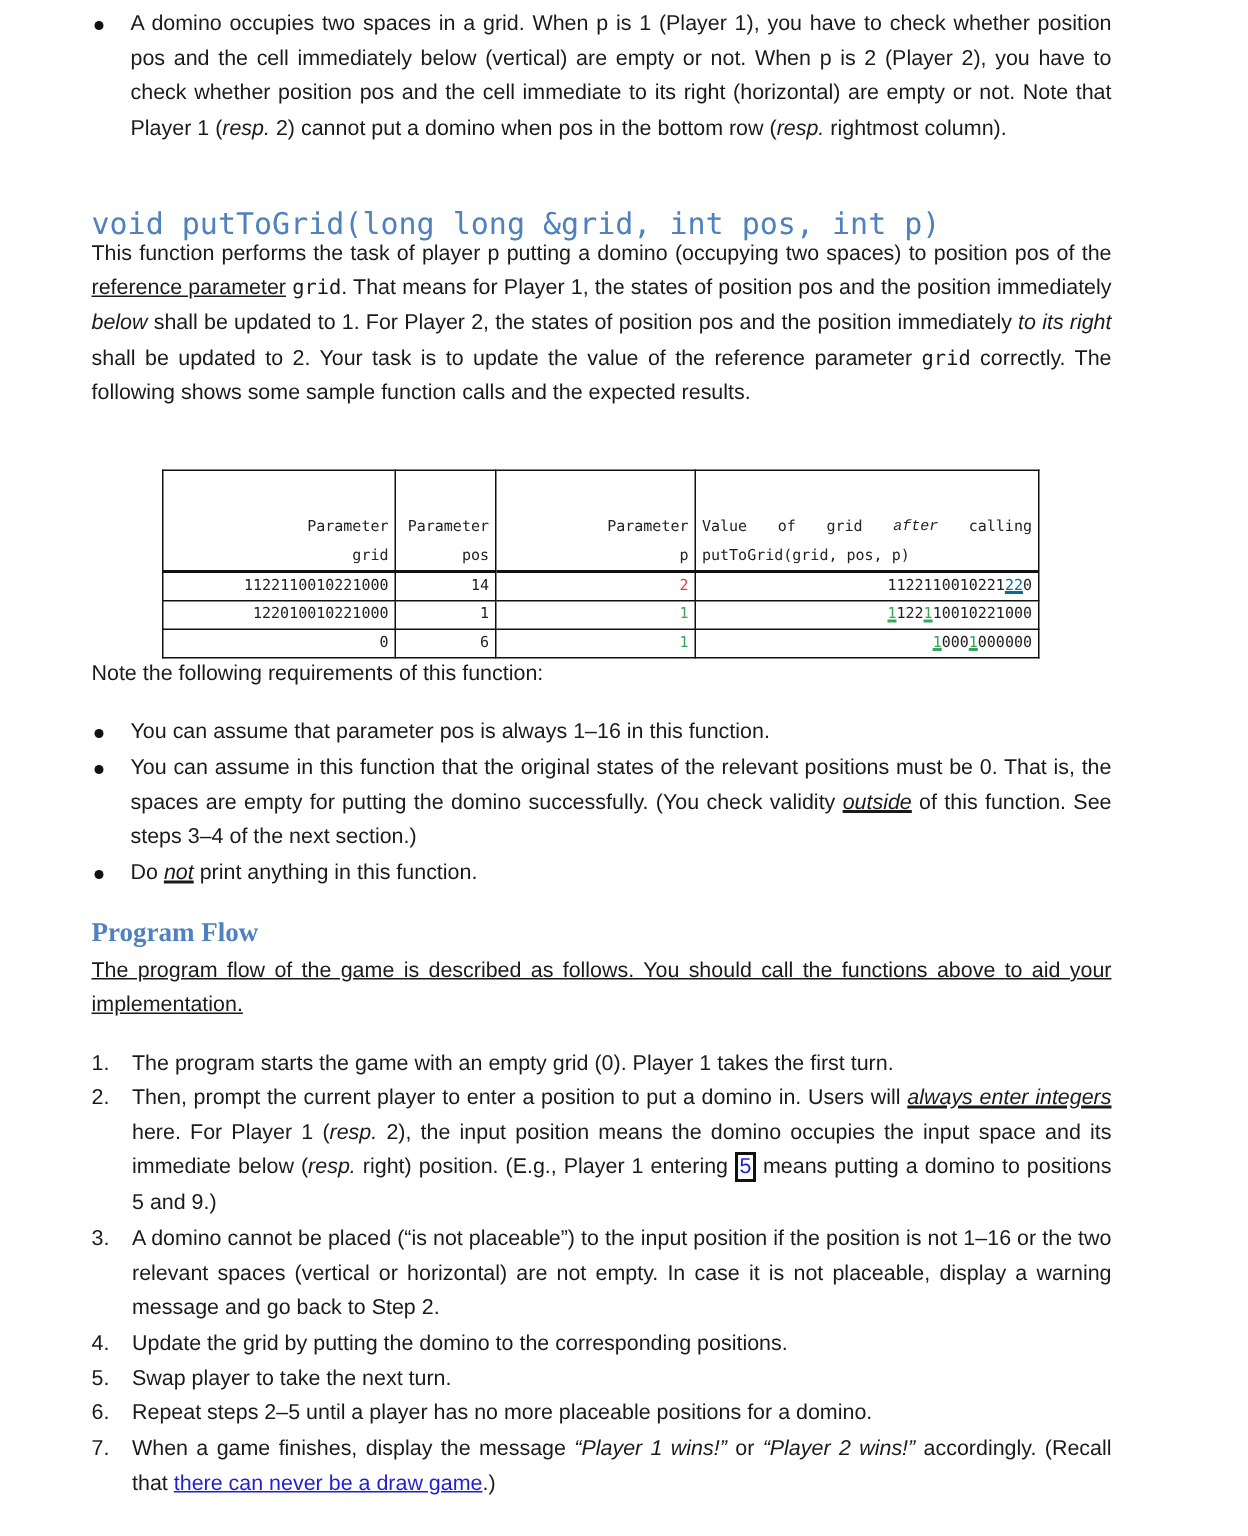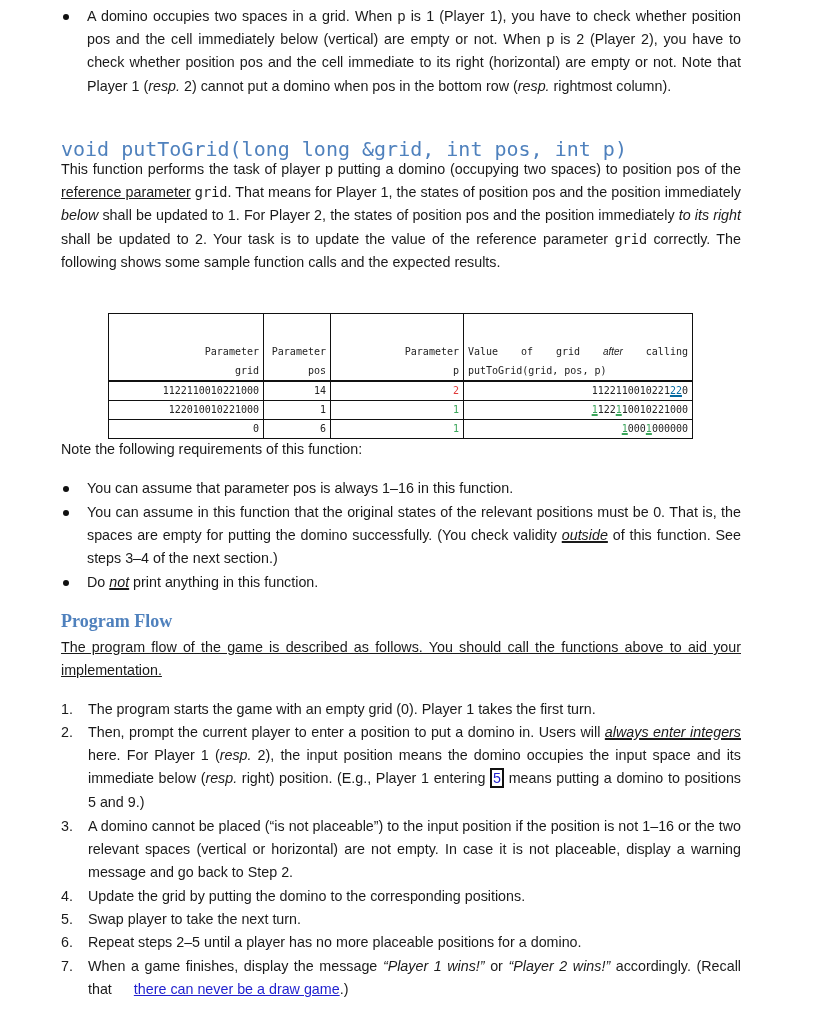--- a/index.html
+++ b/index.html
@@ -16,21 +16,21 @@
   .bullet-dot::before { content: ""; position: absolute; left: 2px; top: 9px; width: 6px; height: 6px; border-radius: 50%; background: #111; }
   .bullet-text { margin-left: 26px; line-height: 23.2px; text-align: justify; }
   .num-row { position: absolute; left: 61px; width: 680px; }
   .num-label { position: absolute; left: 0; top: 0; width: 22px; line-height: 23.2px; }
   .num-text { margin-left: 27px; line-height: 23.2px; text-align: justify; }
   .code-heading { color: #4f81bd; font-family: "DejaVu Sans Mono", "Liberation Mono", monospace; font-size: 20px; font-weight: normal; }
   .section-heading { color: #4f81bd; font-family: Liberation Serif, serif; font-weight: bold; font-size: 18px; }
   .underline { text-decoration: underline; }
   .ul-thick { text-decoration: underline; text-decoration-thickness: 2px; }
   .it { font-style: italic; }
-  .link { color: #1f1fcf; text-decoration: underline; margin-left: 18px; }
+  .link { color: #1f1fcf; text-decoration: underline; }
   .boxed { border: 2px solid #111; color: #1f1fcf; padding: 0 1px; line-height: 16px; display: inline-block; }
 
   table.sample {
     position: absolute; left: 108px; top: 313px;
     border-collapse: collapse;
     font-family: "DejaVu Sans Mono", "Liberation Mono", monospace;
     font-size: 10px; color: #222;
   }
   table.sample td, table.sample th {
     border: 1.5px solid #111; padding: 0 4px; text-align: right; font-weight: normal;
@@ -71,21 +71,21 @@
         </th>
     <th class="c3">
           <span class="hdr-line">Parameter</span>
           <span class="hdr-line">p</span>
         </th>
     <th class="c4" style="text-align:left;">
       <span class="hdr-justify">
             <span>Value</span>
             <span>of</span>
             <span>grid</span>
-            <span class="it" style="font-family:Liberation Sans, sans-serif;">after</span>
+            <span class="it" style="font-family:Liberation Mono, monospace;">after</span>
             <span>calling</span>
           </span>
       <span class="hdr-line">putToGrid(grid, pos, p)</span>
     </th>
   </tr>
   <tr>
     <td>1122110010221000</td>
     <td>14</td>
     <td class="p-red">2</td>
     <td><span>1122110010221</span><span class="hl-red">22</span><span>0</span></td>

